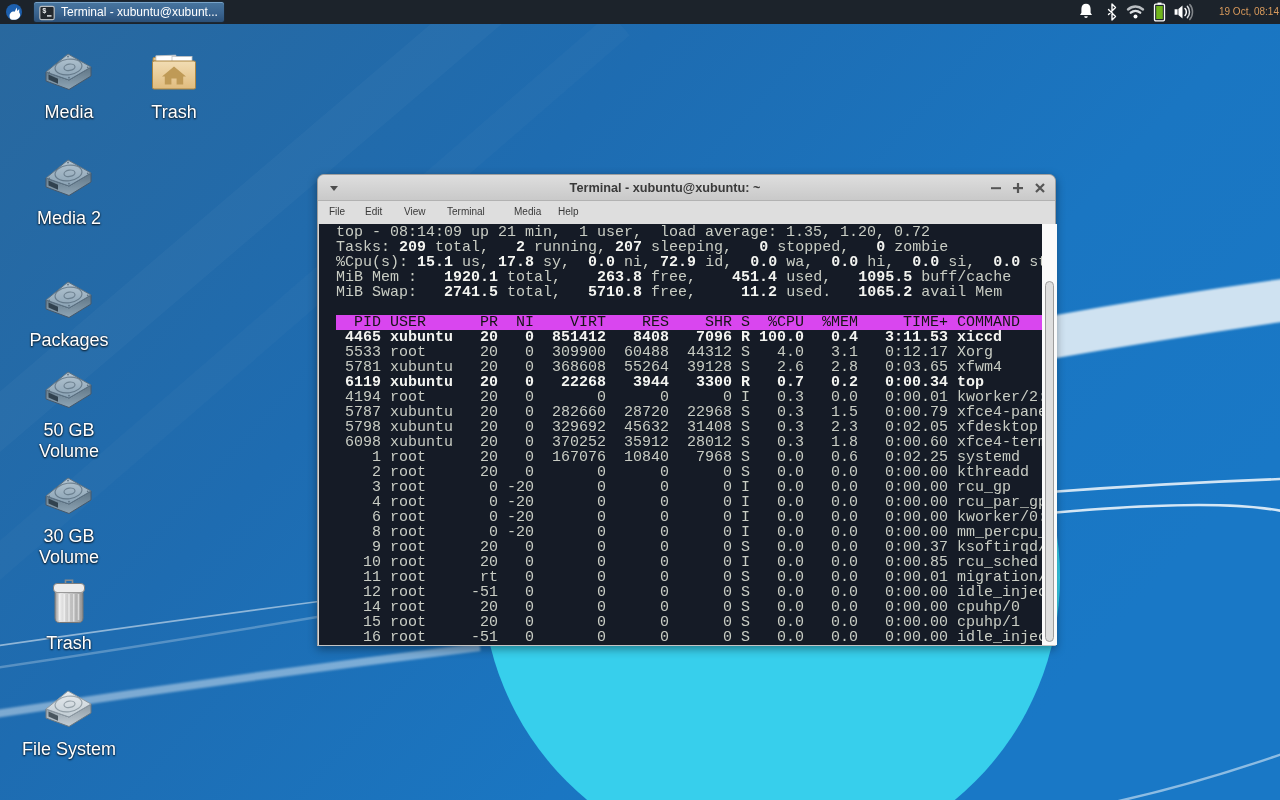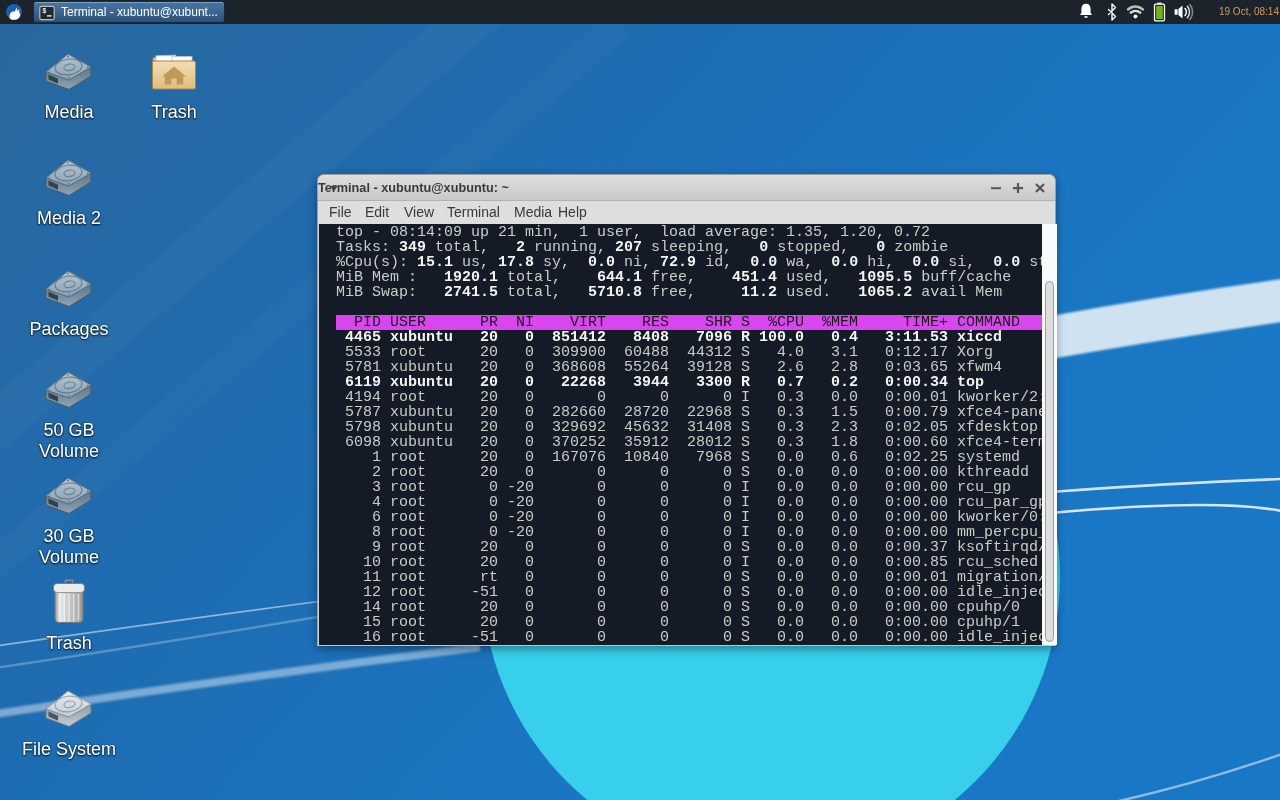--- a/index.html
+++ b/index.html
@@ -12,22 +12,22 @@
 .trayicon{position:absolute;top:0;height:24px}
 #clock{position:absolute;right:1px;top:0;height:24px;line-height:24px;font-size:10px;color:#d89a5c}
 .dicon{position:absolute;width:96px;text-align:center;color:#fff;font-size:18px}
 .dicon .lbl{margin-top:6px;text-shadow:0 1px 2px rgba(0,0,0,.85),0 0 2px rgba(0,0,0,.5)}
 .dicon svg{display:block;margin:0 auto}
 
 #win{position:absolute;left:317px;top:174px;width:739px;height:472px;border-radius:7px 7px 0 0;
  box-shadow:0 3px 10px rgba(0,0,0,.4);background:#d4d4d4;border:1px solid #9f9f9f;border-bottom:1px solid #c4c4c4}
 #titlebar{position:absolute;left:0;top:0;width:100%;height:26px;border-radius:6px 6px 0 0;
  background:linear-gradient(#dedede,#c9c9c9);border-bottom:1px solid #b2b2b2}
-#title{position:absolute;left:0;top:0;width:694px;text-align:left;font-size:12.7px;font-weight:bold;color:#3a3a3a;line-height:26px}
-#menubar{position:absolute;left:0;top:26px;width:100%;height:23px;background:#dedede;font-size:14px;color:#393939}
+#title{position:absolute;left:0;top:0;width:694px;text-align:center;font-size:12.7px;font-weight:bold;color:#3a3a3a;line-height:26px}
+#menubar{position:absolute;left:0;top:26px;width:100%;height:23px;background:#dedede;font-size:10px;color:#393939}
 #menubar span{position:absolute;top:0;line-height:22px}
 #term{position:absolute;left:1px;top:49px;width:723px;height:421px;background:#151b26;overflow:hidden}
 #termtext{position:absolute;left:17px;top:1px;font-family:"Liberation Mono",monospace;
  font-size:15px;line-height:15px;color:#c9cdc4;white-space:pre}
 #termtext b{font-weight:bold;color:#f3f4f0}
 .hdr{display:inline-block;width:722px;background:#d946ef;color:#151515}
 #sbar{position:absolute;left:724px;top:49px;width:15px;height:421px;background:#fafafa}
 #sthumb{position:absolute;left:3px;top:57px;width:9px;height:361px;border:1px solid #9d9d9d;border-radius:5px;background:#dedede}
 </style></head><body>
 <div id="stage">
@@ -168,21 +168,21 @@
         <use href="#homef"></use>
       </svg>
       <div class="lbl">Trash</div>
     </div>
 <div class="dicon" style="left:21px;top:154px">
       <svg width="48" height="48" viewBox="0 0 48 48">
         <use href="#hdd"></use>
       </svg>
       <div class="lbl">Media 2</div>
     </div>
-<div class="dicon" style="left:21px;top:265px">
+<div class="dicon" style="left:21px;top:276px">
       <svg width="48" height="48" viewBox="0 0 48 48">
         <use href="#hdd"></use>
       </svg>
       <div class="lbl">Packages</div>
     </div>
 <div class="dicon" style="left:21px;top:366px">
       <svg width="48" height="48" viewBox="0 0 48 48">
         <use href="#hdd"></use>
       </svg>
       <div class="lbl">50 GB Volume</div>
@@ -226,23 +226,23 @@
  <div id="menubar">
   <span style="left:11px">File</span>
         <span style="left:47px">Edit</span>
         <span style="left:86px">View</span>
         <span style="left:129px">Terminal</span>
         <span style="left:196px">Media</span>
         <span style="left:240px">Help</span>
  </div>
  <div id="term">
         <div id="termtext">top - 08:14:09 up 21 min,  1 user,  load average: 1.35, 1.20, 0.72
-Tasks: <b>349</b> total,   <b>2</b> running, <b>207</b> sleeping,   <b>0</b> stopped,   <b>0</b> zombie
+Tasks: <b>209</b> total,   <b>2</b> running, <b>207</b> sleeping,   <b>0</b> stopped,   <b>0</b> zombie
 %Cpu(s): <b>15.1</b> us, <b>17.8</b> sy,  <b>0.0</b> ni, <b>72.9</b> id,  <b>0.0</b> wa,  <b>0.0</b> hi,  <b>0.0</b> si,  <b>0.0</b> st
-MiB Mem :   <b>1920.1</b> total,    <b>644.1</b> free,    <b>451.4</b> used,   <b>1095.5</b> buff/cache
+MiB Mem :   <b>1920.1</b> total,    <b>263.8</b> free,    <b>451.4</b> used,   <b>1095.5</b> buff/cache
 MiB Swap:   <b>2741.5</b> total,   <b>5710.8</b> free,     <b>11.2</b> used.   <b>1065.2</b> avail Mem
 
 <span class="hdr">  PID USER      PR  NI    VIRT    RES    SHR S  %CPU  %MEM     TIME+ COMMAND</span>
 <b> 4465 xubuntu   20   0  851412   8408   7096 R 100.0   0.4   3:11.53 xiccd</b>
  5533 root      20   0  309900  60488  44312 S   4.0   3.1   0:12.17 Xorg
  5781 xubuntu   20   0  368608  55264  39128 S   2.6   2.8   0:03.65 xfwm4
 <b> 6119 xubuntu   20   0   22268   3944   3300 R   0.7   0.2   0:00.34 top</b>
  4194 root      20   0       0      0      0 I   0.3   0.0   0:00.01 kworker/2:0-mm_percpu_wq
  5787 xubuntu   20   0  282660  28720  22968 S   0.3   1.5   0:00.79 xfce4-panel
  5798 xubuntu   20   0  329692  45632  31408 S   0.3   2.3   0:02.05 xfdesktop

